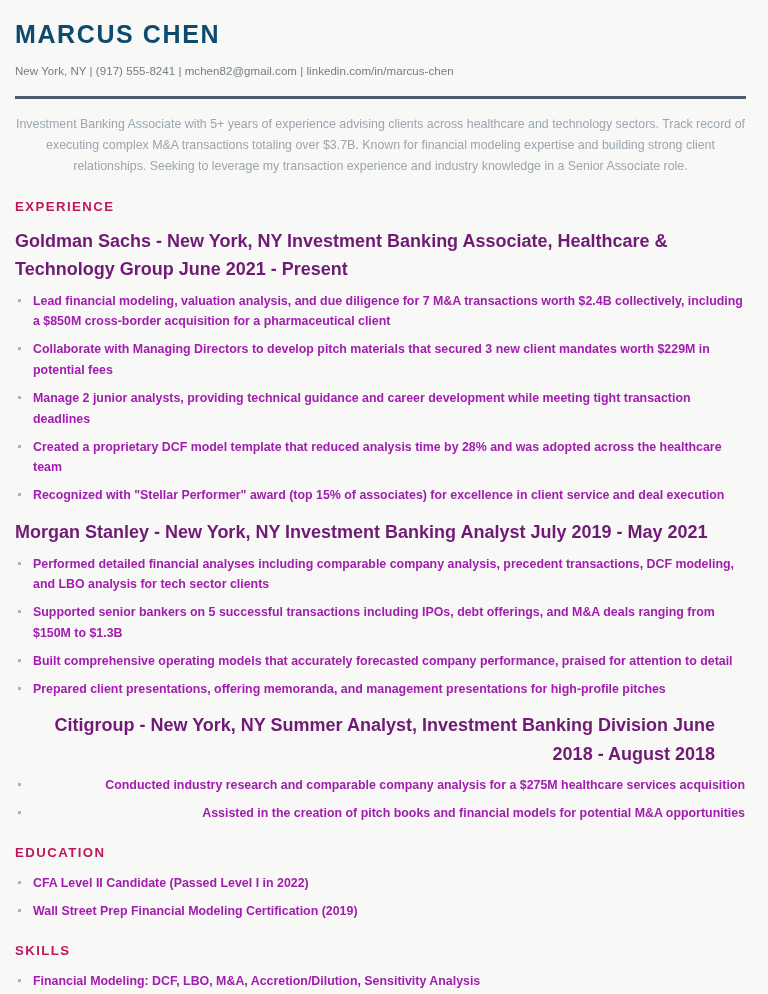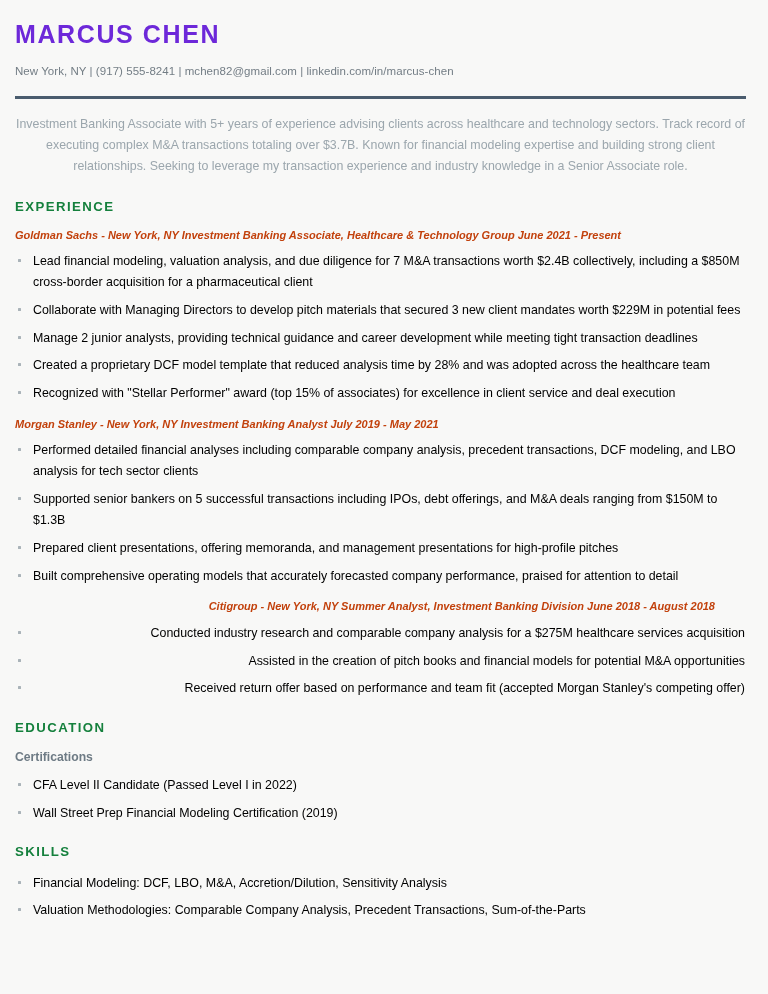--- a/index.html
+++ b/index.html
@@ -19,21 +19,21 @@
     width: 768px;
     min-height: 994px;
     background: #f8f8f7;
     padding: 18px 22px 10px 15px;
   }
 
   
   .name {
     font-size: 25px;
     font-weight: bold;
-    color: #6d28d9;
+    color: #0c4a6e;
     letter-spacing: 1.6px;
     margin: 0 0 0 0;
     line-height: 1.3;
     text-transform: uppercase;
   }
   .contact {
     font-size: 11.5px;
     color: #737d85;
     margin-top: 12px;
     letter-spacing: 0.05px;
@@ -58,60 +58,60 @@
     text-align: center;
   }
 
   
   .section {
     margin-top: 20px;
   }
   .section-title {
     font-size: 13.2px;
     font-weight: bold;
-    color: #15803d;
+    color: #be185d;
     letter-spacing: 1.45px;
     text-transform: uppercase;
     margin: 0 0 12px 0;
     line-height: 1.3;
   }
 
   .entry-header {
-    font-size: 11px;
+    font-size: 18px;
     font-weight: bold;
-    color: #c2410c;
+    color: #701a75;
     line-height: 1.58;
     margin: 0 0 7px 0;
     max-width: 700px;
-    font-style: italic;
   }
   .entry-header.tight { margin-bottom: 6px; }
 
   .sub-header {
     font-size: 12.2px;
     font-weight: bold;
     color: #6d7a84;
     margin: 10px 0 8px 0;
     line-height: 1.5;
   }
 
   ul.bullets {
     list-style: none;
     margin: 0 0 10px 0;
     padding: 0;
   }
   ul.bullets.last { margin-bottom: 0; }
   ul.bullets li {
     position: relative;
     font-size: 12.4px;
-    color: #000000;
+    color: #a21caf;
     line-height: 1.68;
     padding-left: 18px;
     margin-bottom: 7px;
     max-width: 730px;
+    font-weight: bold;
   }
   ul.bullets li:last-child { margin-bottom: 0; }
   ul.bullets li .dot {
     position: absolute;
     left: 3px;
     top: 8px;
     width: 3px;
     height: 3px;
     background: #aab3b9;
     border-radius: 0.5px;
@@ -145,38 +145,36 @@
         <li><span class="dot"></span><span>Created a proprietary DCF model template that reduced analysis time by 28% and was adopted across the healthcare team</span></li>
         <li><span class="dot"></span><span>Recognized with "Stellar Performer" award (top 15% of associates) for excellence in client service and deal execution</span></li>
       </ul>
     </div>
 
     <div class="entry-block">
       <div class="entry-header">Morgan Stanley - New York, NY Investment Banking Analyst July 2019 - May 2021</div>
       <ul class="bullets">
         <li><span class="dot"></span><span>Performed detailed financial analyses including comparable company analysis, precedent transactions, DCF modeling, and LBO analysis for tech sector clients</span></li>
         <li><span class="dot"></span><span>Supported senior bankers on 5 successful transactions including IPOs, debt offerings, and M&amp;A deals ranging from $150M to $1.3B</span></li>
+        <li><span class="dot"></span><span>Built comprehensive operating models that accurately forecasted company performance, praised for attention to detail</span></li>
         <li><span class="dot"></span><span>Prepared client presentations, offering memoranda, and management presentations for high-profile pitches</span></li>
-        <li><span class="dot"></span><span>Built comprehensive operating models that accurately forecasted company performance, praised for attention to detail</span></li>
       </ul>
     </div>
 
     <div class="entry-block">
       <div class="entry-header">Citigroup - New York, NY Summer Analyst, Investment Banking Division June 2018 - August 2018</div>
       <ul class="bullets last">
         <li><span class="dot"></span><span>Conducted industry research and comparable company analysis for a $275M healthcare services acquisition</span></li>
         <li><span class="dot"></span><span>Assisted in the creation of pitch books and financial models for potential M&amp;A opportunities</span></li>
-        <li><span class="dot"></span><span>Received return offer based on performance and team fit (accepted Morgan Stanley's competing offer)</span></li>
       </ul>
     </div>
   </div>
 
   <div class="section">
     <h2 class="section-title">EDUCATION</h2>
-    <div class="sub-header">Certifications</div>
     <ul class="bullets last">
       <li><span class="dot"></span><span>CFA Level II Candidate (Passed Level I in 2022)</span></li>
       <li><span class="dot"></span><span>Wall Street Prep Financial Modeling Certification (2019)</span></li>
     </ul>
   </div>
 
   <div class="section">
     <h2 class="section-title">SKILLS</h2>
     <ul class="bullets last">
       <li><span class="dot"></span><span>Financial Modeling: DCF, LBO, M&amp;A, Accretion/Dilution, Sensitivity Analysis</span></li>

